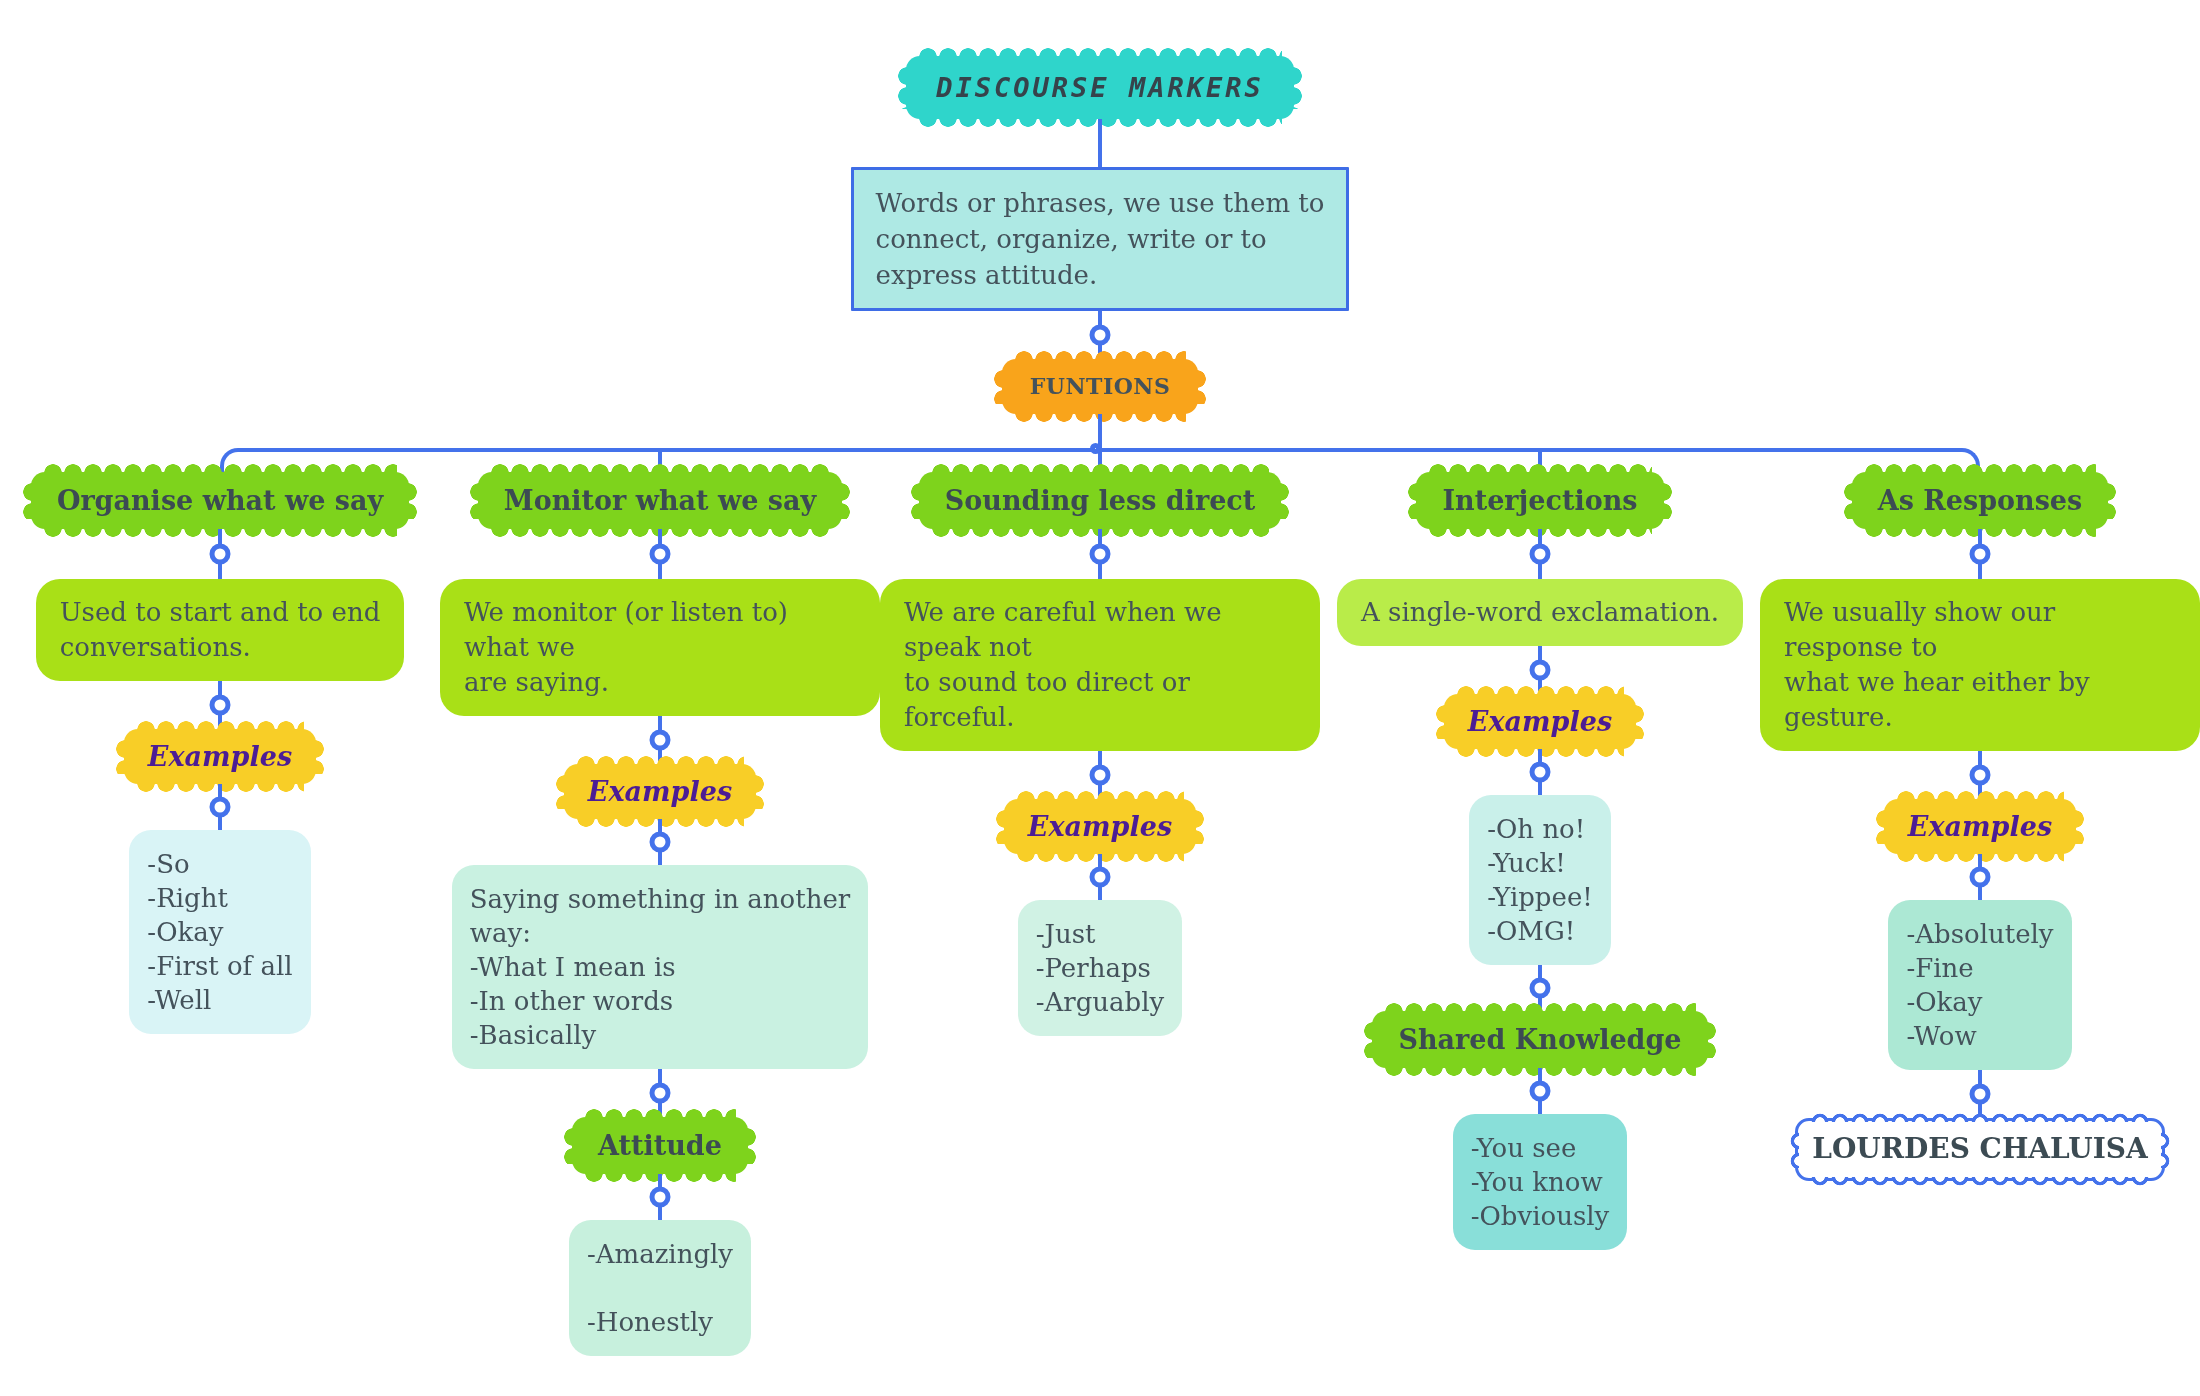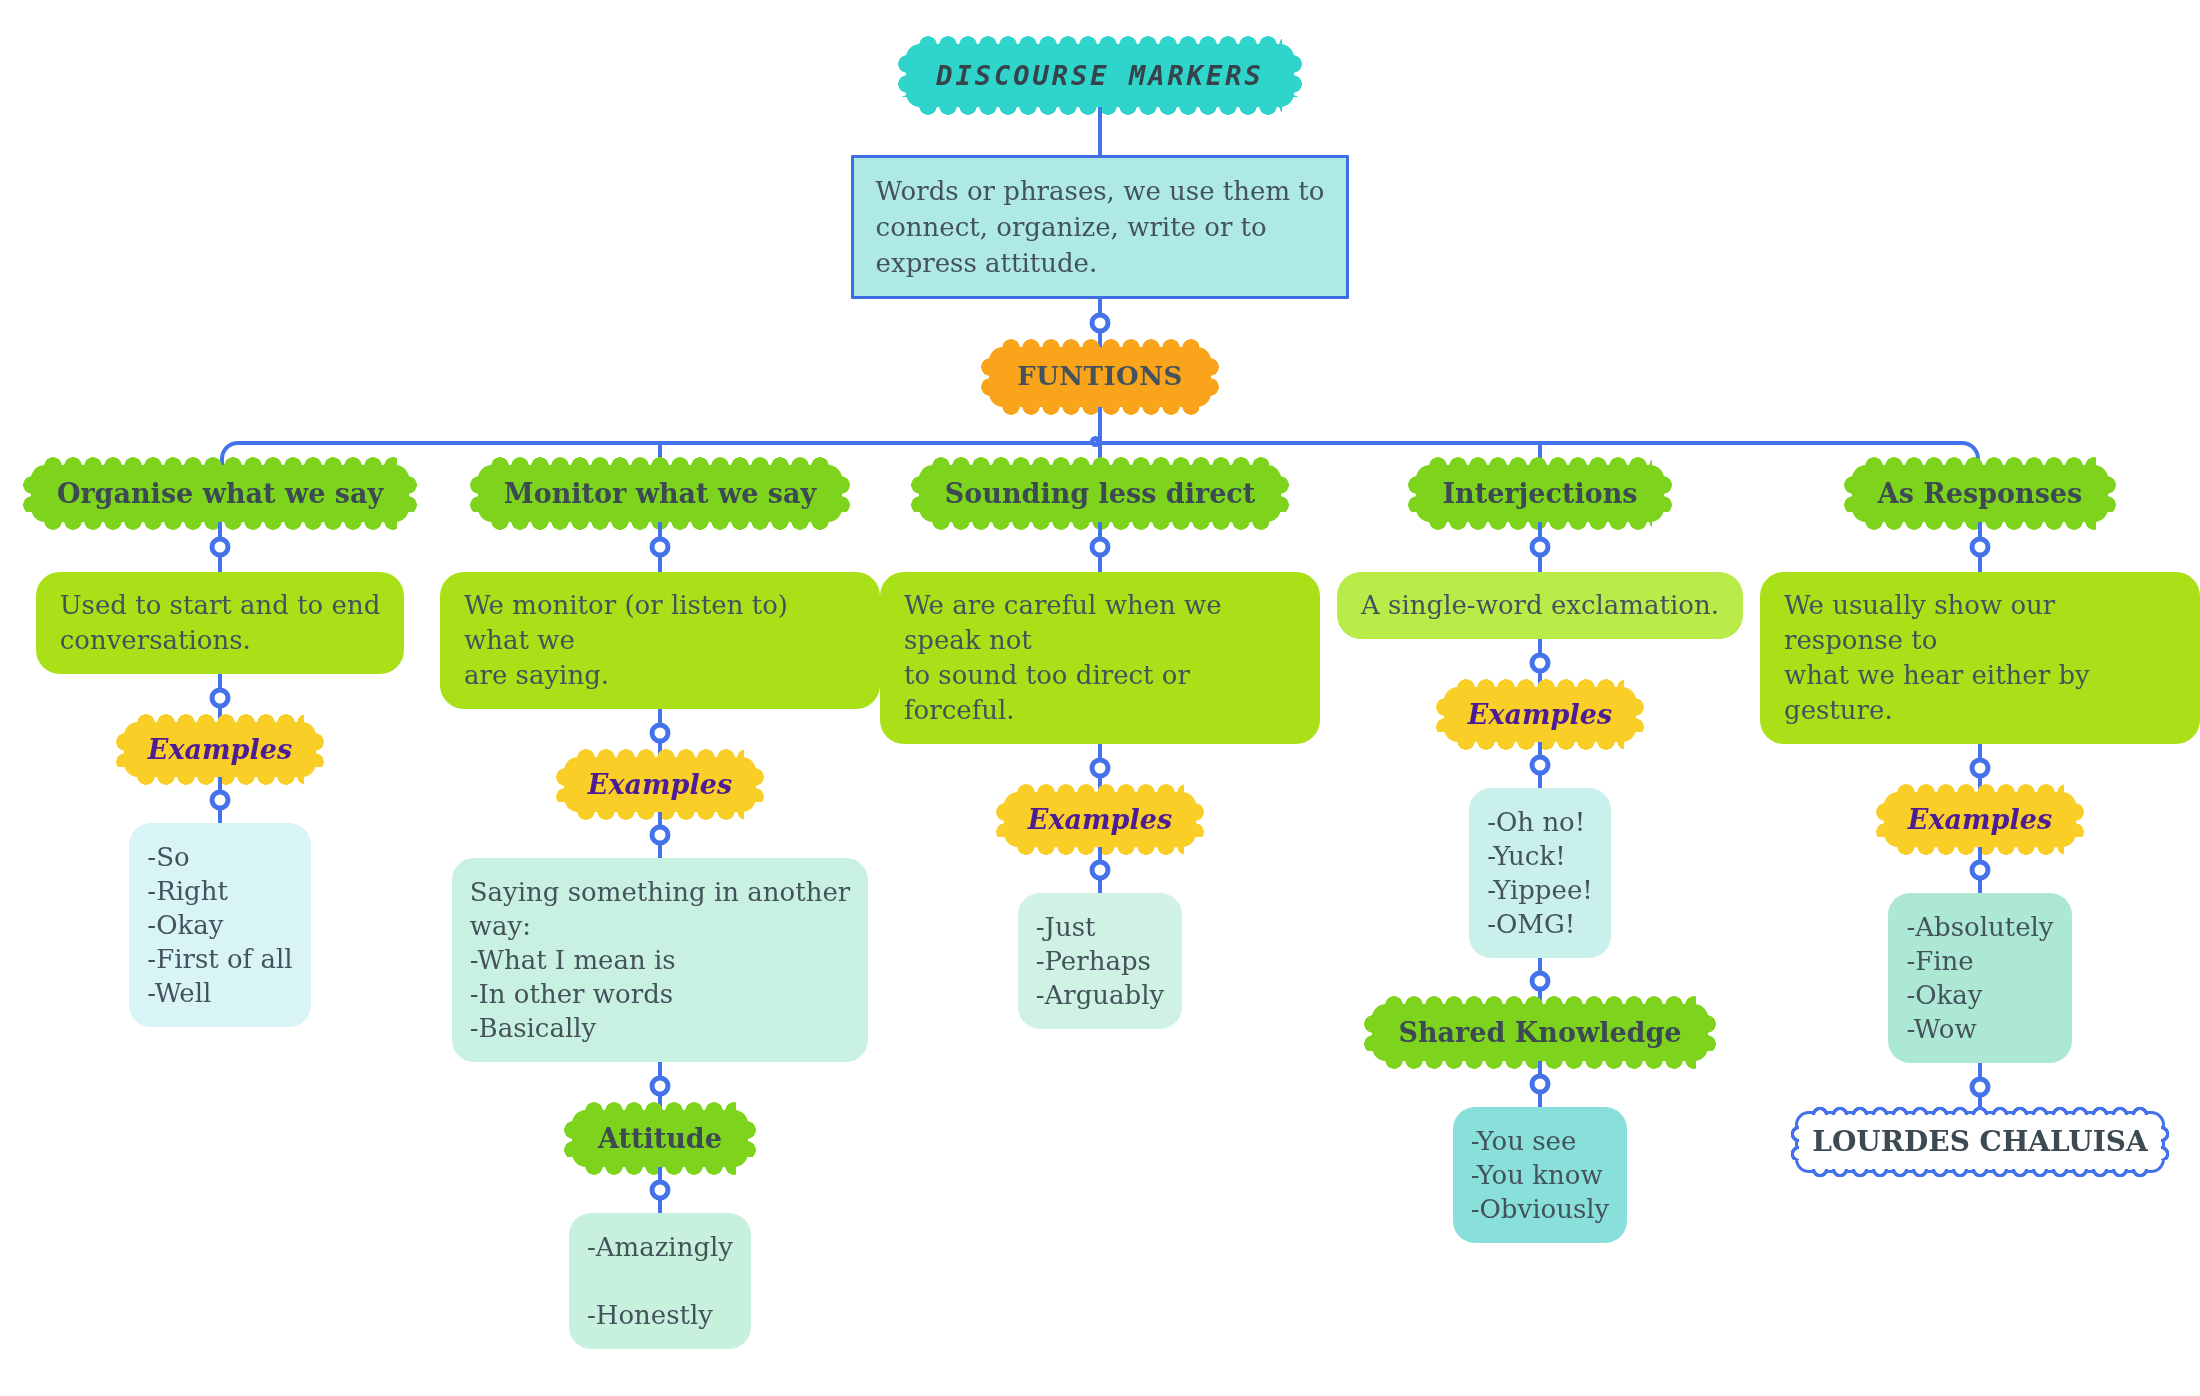--- a/index.html
+++ b/index.html
@@ -33,21 +33,21 @@
   .sc .bl { left: -8px; top: 10px; bottom: 10px; width: 9px;
     background-image: radial-gradient(circle 9px at 9px 10px, var(--c) 8.5px, rgba(0,0,0,0) 9px);
     background-size: 9px 20px; background-repeat: repeat-y; }
   .sc .br { right: -8px; top: 10px; bottom: 10px; width: 9px;
     background-image: radial-gradient(circle 9px at 0px 10px, var(--c) 8.5px, rgba(0,0,0,0) 9px);
     background-size: 9px 20px; background-repeat: repeat-y; }
 
   .sc.teal   { --c: #2fd5cb; color: #36434b;
     font-family: "DejaVu Sans Mono", "Liberation Mono", monospace;
     font-style: italic; letter-spacing: 3px; padding: 16px 30px; }
-  .sc.orange { --c: #f9a41b; color: #44525b; letter-spacing: 0.5px; padding: 15px 28px; font-size: 26px; }
+  .sc.orange { --c: #f9a41b; color: #44525b; letter-spacing: 0.5px; padding: 15px 28px; font-size: 22px; }
   .sc.green  { --c: #7ed31c; color: #3c4b53; }
   .sc.yellow { --c: #f8ce27; color: #4c1d95; padding: 12px 24px; font-style: italic; }
 
   .sc.outline { --cb: #4472eb; background: #fff; border: 3px solid var(--cb);
     color: #3c4b53; font-weight: 600; padding: 12px 14px; font-size: 28px; }
   .sc.outline .bt { background-image: radial-gradient(circle 9px at 10px 9px, #fff 4.5px, var(--cb) 5px 8px, rgba(0,0,0,0) 8.6px); }
   .sc.outline .bb { background-image: radial-gradient(circle 9px at 10px 0px, #fff 4.5px, var(--cb) 5px 8px, rgba(0,0,0,0) 8.6px); }
   .sc.outline .bl { background-image: radial-gradient(circle 9px at 9px 10px, #fff 4.5px, var(--cb) 5px 8px, rgba(0,0,0,0) 8.6px); }
   .sc.outline .br { background-image: radial-gradient(circle 9px at 0px 10px, #fff 4.5px, var(--cb) 5px 8px, rgba(0,0,0,0) 8.6px); }
 
@@ -62,21 +62,21 @@
     padding: 16px 24px; font-size: 26px; line-height: 35px;
     white-space: pre-line; text-align: left; color: #44525b; flex: 0 0 auto;
   }
   .listbox {
     background: var(--box); border-radius: 22px;
     padding: 17px 18px; font-size: 26px; line-height: 34px;
     white-space: pre-line; text-align: left; color: #44525b; flex: 0 0 auto;
   }
 
   
-  .top-chain { display: flex; flex-direction: column; align-items: center; padding-top: 44px; }
+  .top-chain { display: flex; flex-direction: column; align-items: center; padding-top: 56px; }
   .branches { position: relative; display: flex; flex-direction: row; width: 2200px; }
   .rail {
     position: absolute; top: 0; left: 10%; right: 10%; height: 26px;
     border: 4px solid #4472eb; border-bottom: none;
     border-radius: 18px 18px 0 0;
   }
   .rail-ring {
     position: absolute; left: 50%; top: -9px; margin-left: -10.5px;
     width: 11px; height: 11px; background: #fff;
     border: 5px solid #4472eb; border-radius: 50%;

